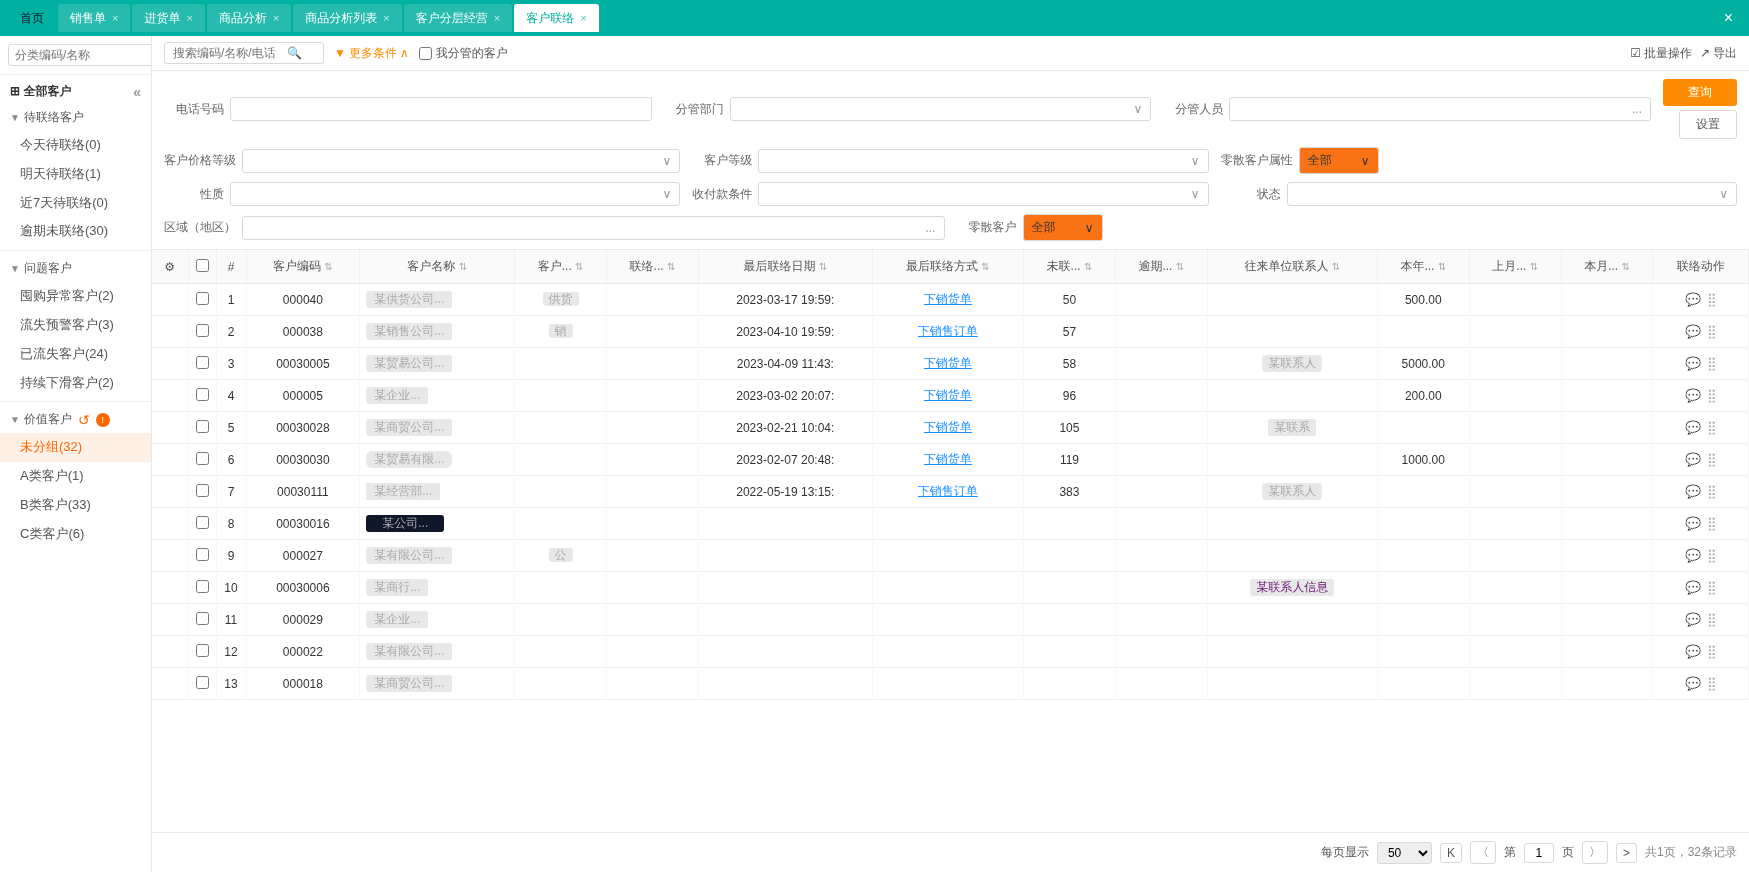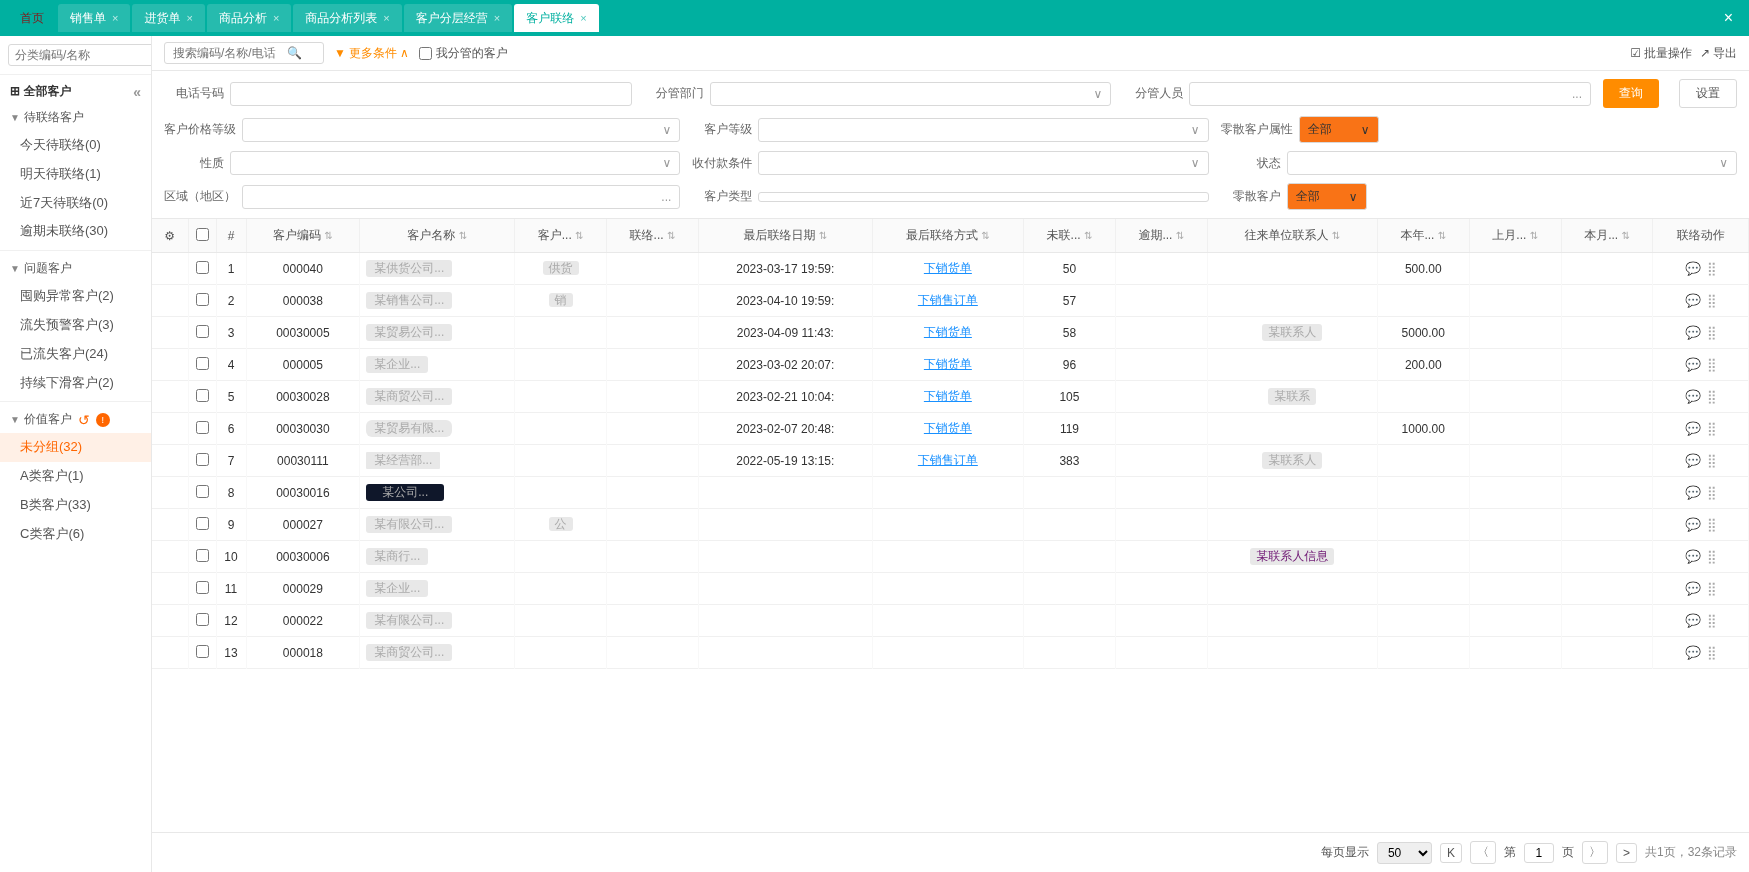--- a/index.html
+++ b/index.html
@@ -30,21 +30,21 @@
       background: #fff;
       color: #00b0a0;
     }
     .nav-tab .close-x {
       font-size: 11px;
       color: inherit;
       opacity: 0.7;
       margin-left: 2px;
     }
     .nav-tab:not(.active) { background: rgba(255,255,255,0.15); }
-    .nav-home { background: none !important; color: #7f1d1d; font-size: 13px; }
+    .nav-home { background: none !important; color: #0f172a; font-size: 13px; }
     .top-nav-close {
       margin-left: auto;
       color: #fff;
       font-size: 16px;
       cursor: pointer;
       padding: 0 8px;
     }
 
     
     .main-layout {
@@ -340,20 +340,21 @@
     ::-webkit-scrollbar { width: 6px; height: 6px; }
     ::-webkit-scrollbar-thumb { background: #ccc; border-radius: 3px; }
     ::-webkit-scrollbar-track { background: #f5f5f5; }
 
     .checkbox-th { width: 28px; }
     .num-th { width: 30px; }
 
     
     .filter-btns-col {
       display: flex;
+      flex-direction: column;
       gap: 4px;
       min-width: 70px;
     }
   </style>
 </head>
 <body>
 
 <div class="top-nav">
   <div class="nav-tab nav-home">
     <span>首页</span>
@@ -530,26 +531,20 @@
       </div>
       <div class="filter-row">
         <div class="filter-item">
           <span class="filter-label">区域（地区）</span>
           <div class="filter-select">
             <span></span>
             <span>...</span>
           </div>
         </div>
         <div class="filter-item">
-          <span class="filter-label">客户类型</span>
-          <div class="filter-select">
-            <span></span>
-          </div>
-        </div>
-        <div class="filter-item">
           <span class="filter-label">零散客户</span>
           <div class="filter-select-full">
             <span>全部</span>
             <span>∨</span>
           </div>
         </div>
       </div>
     </div>
 
     <div class="table-container">

